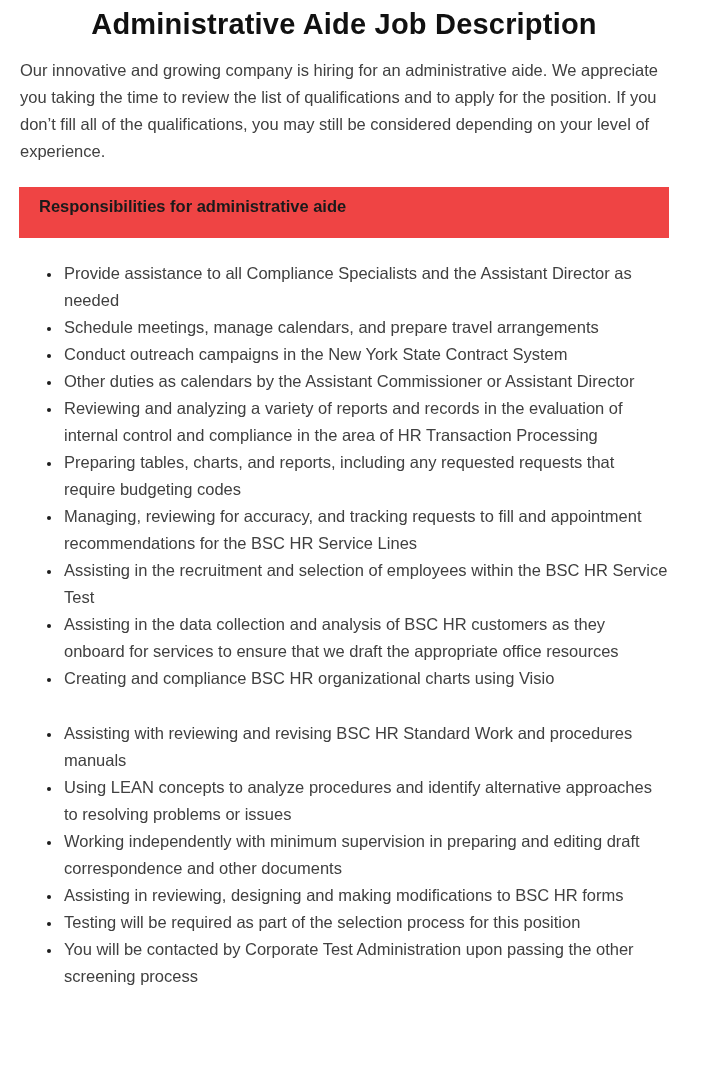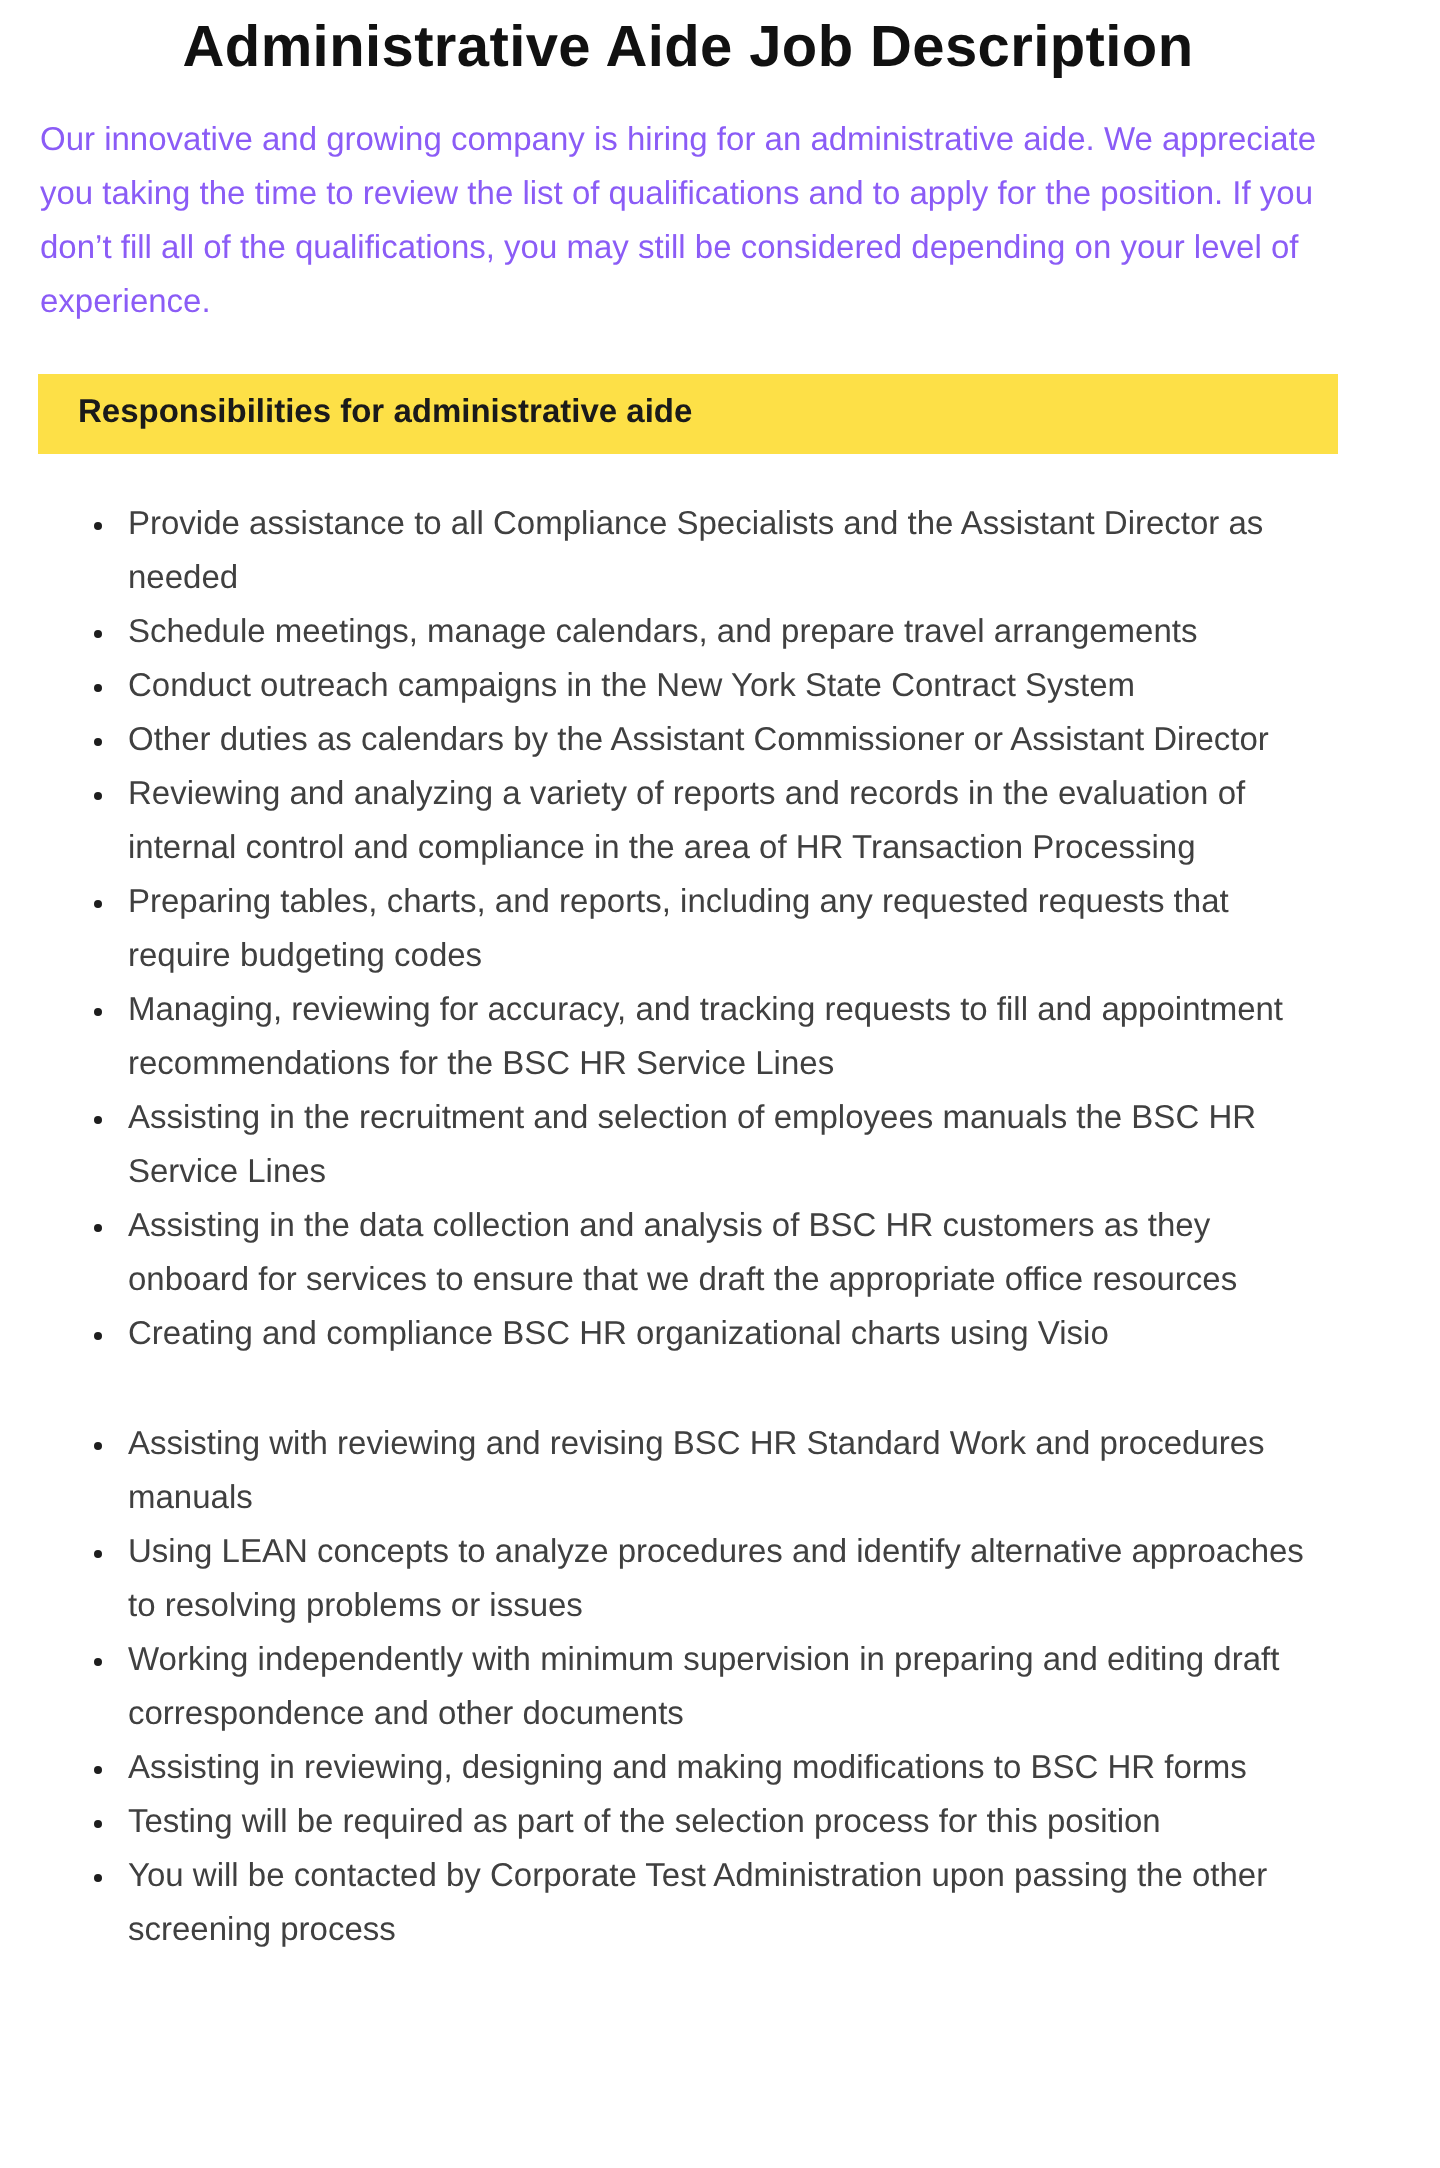--- a/index.html
+++ b/index.html
@@ -29,26 +29,26 @@
     padding-top: 7px;
     letter-spacing: 0.2px;
     color: #111111;
   }
   p.intro {
     font-size: 16.5px;
     line-height: 27px;
     margin: 0;
     padding-top: 16px;
     padding-left: 1px;
-    color: #8b5cf6;
+    color: #404040;
   }
   .section-header {
     margin-top: 22px;
-    background: #fde047;
-    padding: 10px 20px 11px 20px;
+    background: #ef4444;
+    padding: 10px 20px 22px 20px;
     font-size: 16.5px;
     line-height: 19px;
     font-weight: 700;
     color: #1a1a1a;
   }
   ul.bullet-list {
     margin: 0;
     padding: 22px 0 6px 43px;
     list-style: disc outside;
     font-size: 16.5px;
@@ -84,21 +84,21 @@
         <li>Conduct outreach campaigns in the New York State Contract System</li>
 
         <li>Other duties as calendars by the Assistant Commissioner or Assistant Director</li>
 
         <li>Reviewing and analyzing a variety of reports and records in the evaluation of internal control and compliance in the area of HR Transaction Processing</li>
 
         <li>Preparing tables, charts, and reports, including any requested requests that require budgeting codes</li>
 
         <li>Managing, reviewing for accuracy, and tracking requests to fill and appointment recommendations for the BSC HR Service Lines</li>
 
-        <li>Assisting in the recruitment and selection of employees manuals the BSC HR Service Lines</li>
+        <li>Assisting in the recruitment and selection of employees within the BSC HR Service Test</li>
 
         <li>Assisting in the data collection and analysis of BSC HR customers as they onboard for services to ensure that we draft the appropriate office resources</li>
 
         <li>Creating and compliance BSC HR organizational charts using Visio</li>
       </ul>
   </div>
 
   <div class="section">
     <ul class="bullet-list">
 

